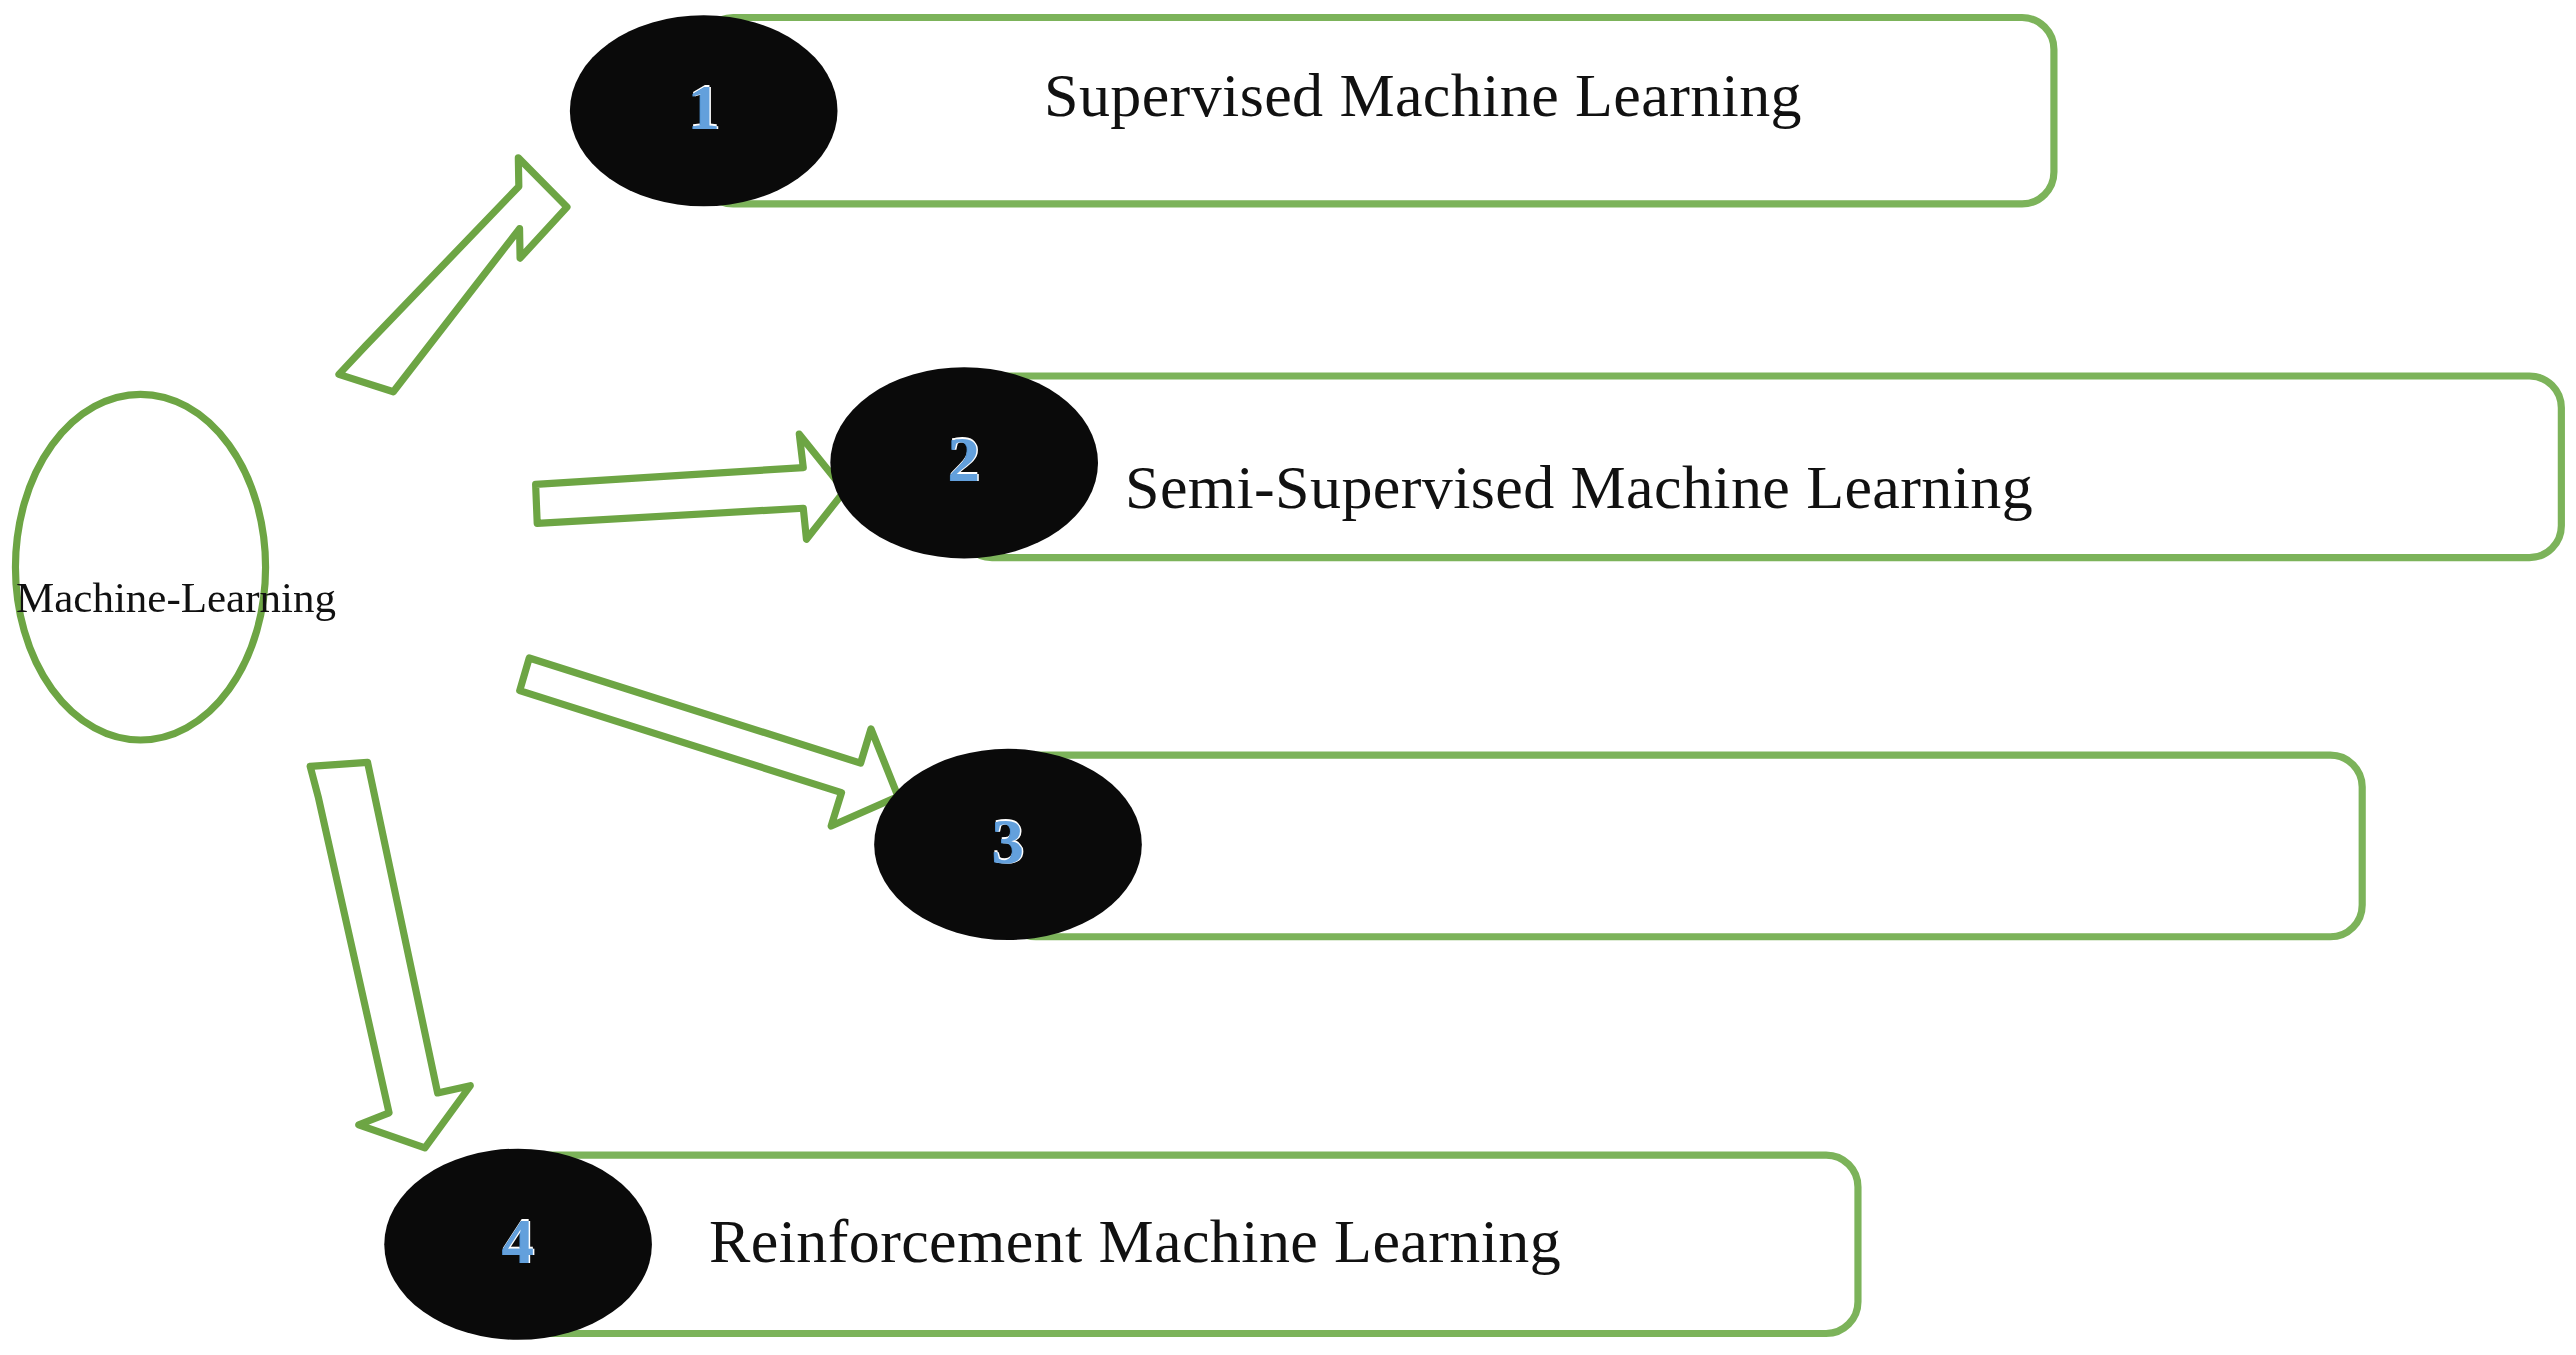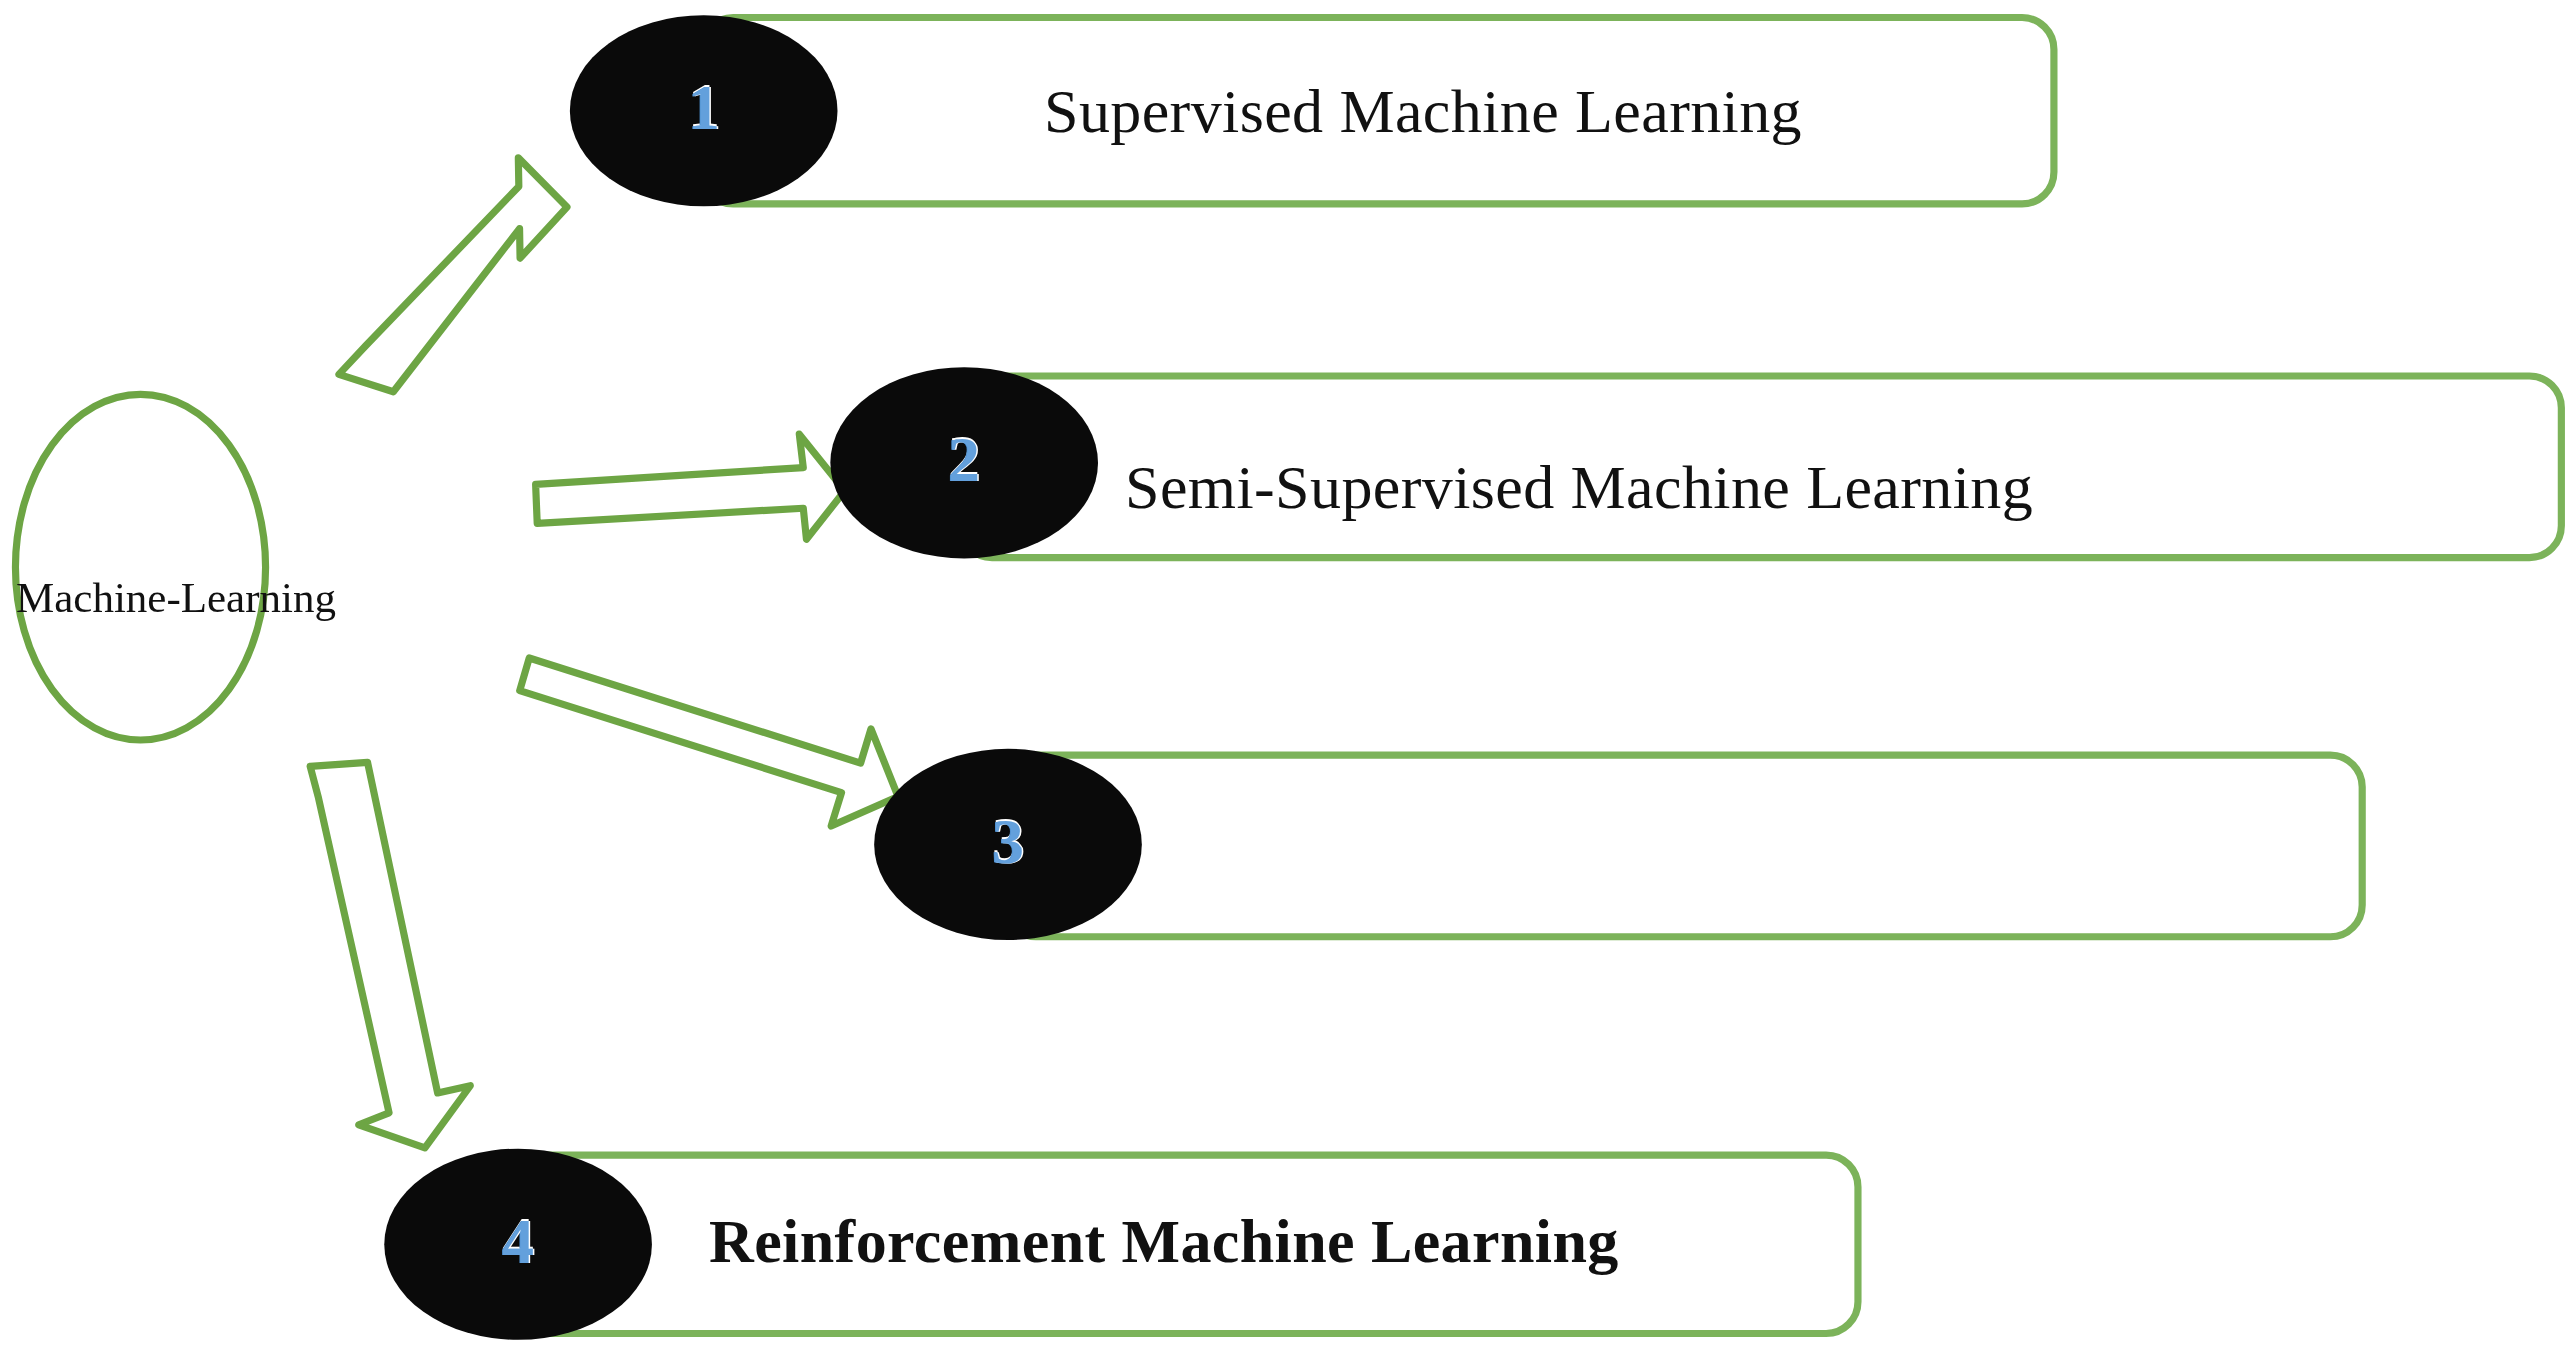--- a/index.html
+++ b/index.html
@@ -88,24 +88,24 @@
 
     <ellipse cx="883" cy="139" rx="168" ry="120" fill="#0A0A0A"></ellipse>
     <ellipse cx="1210" cy="581" rx="168" ry="120" fill="#0A0A0A"></ellipse>
     <ellipse cx="1265" cy="1060" rx="168" ry="120" fill="#0A0A0A"></ellipse>
     <ellipse cx="650" cy="1562" rx="168" ry="120" fill="#0A0A0A"></ellipse>
   </svg>
 
   <div class="node-label root-label" style="left:16px; top:546px; width:249px; text-align:center;margin-top:30px;">Machine-Learning</div>
 
   <div class="badge-number" style="left:656px; top:76px; width:96px;">1</div>
-  <div class="node-label branch-label" style="left: 1044px; top: 80px; font-family: Liberation Serif, serif;">Supervised Machine Learning</div>
+  <div class="node-label branch-label" style="left: 1044px; top: 64px; font-family: Liberation Serif, serif;">Supervised Machine Learning</div>
 
   <div class="badge-number" style="left:916px; top:428px; width:96px;">2</div>
   <div class="node-label branch-label" style="left: 1125px; top: 456px;">Semi-Supervised Machine Learning</div>
 
   <div class="badge-number" style="left:960px; top:810px; width:96px;">3</div>
 
   <div class="badge-number" style="left:470px; top:1210px; width:96px;">4</div>
-  <div class="node-label branch-label" style="left: 709px; top: 1210px; font-weight: bold;">Reinforcement Machine Learning</div>
+  <div class="node-label branch-label" style="left: 709px; top: 1210px;">Reinforcement Machine Learning</div>
 
 </div>
 
 
 </body></html>

